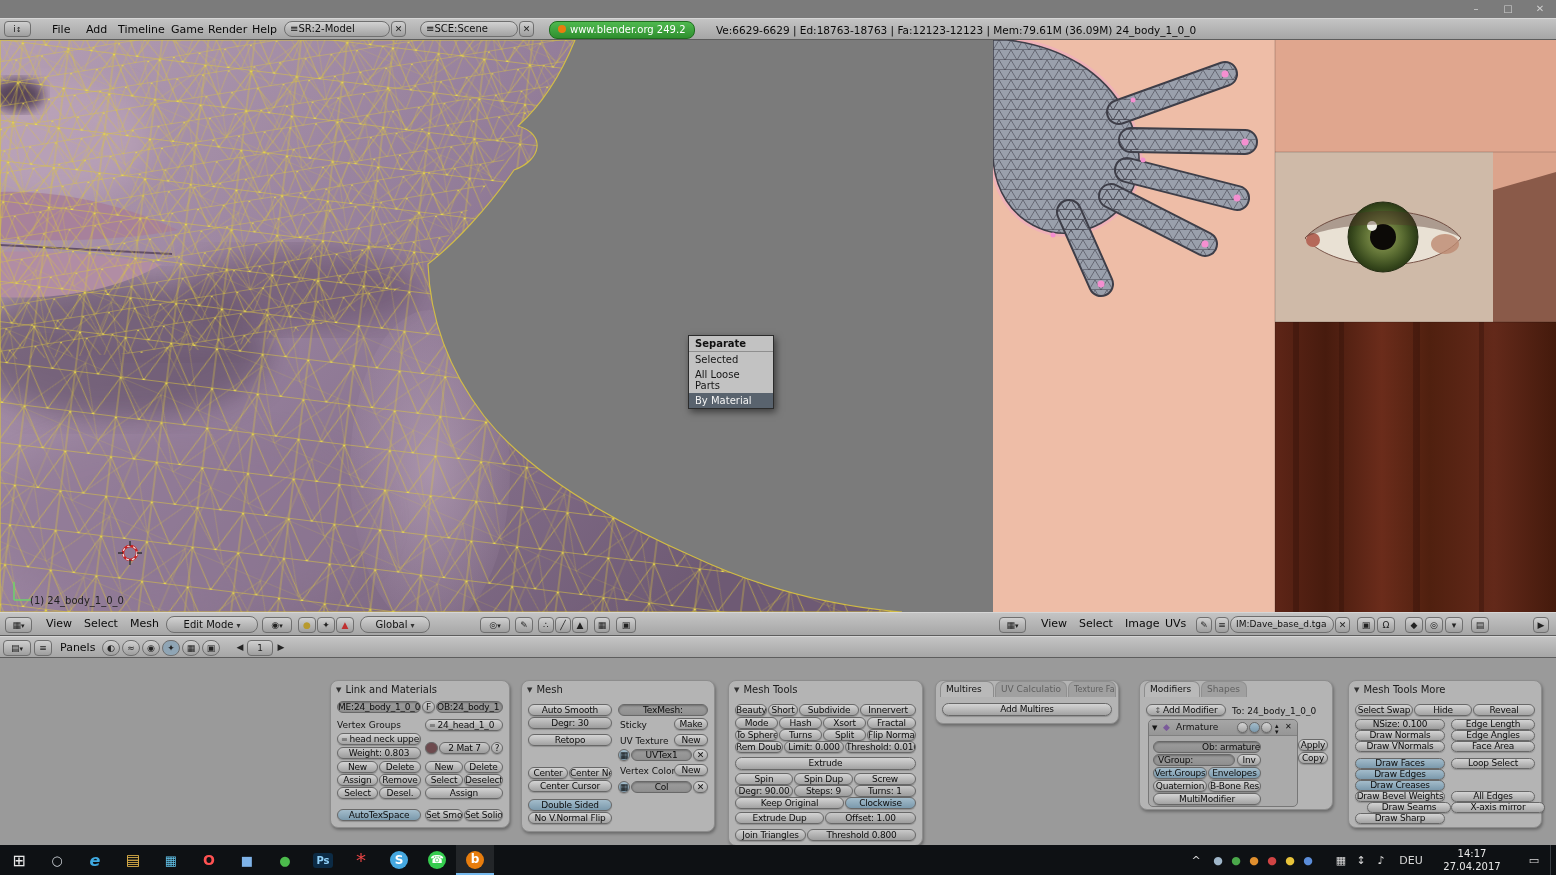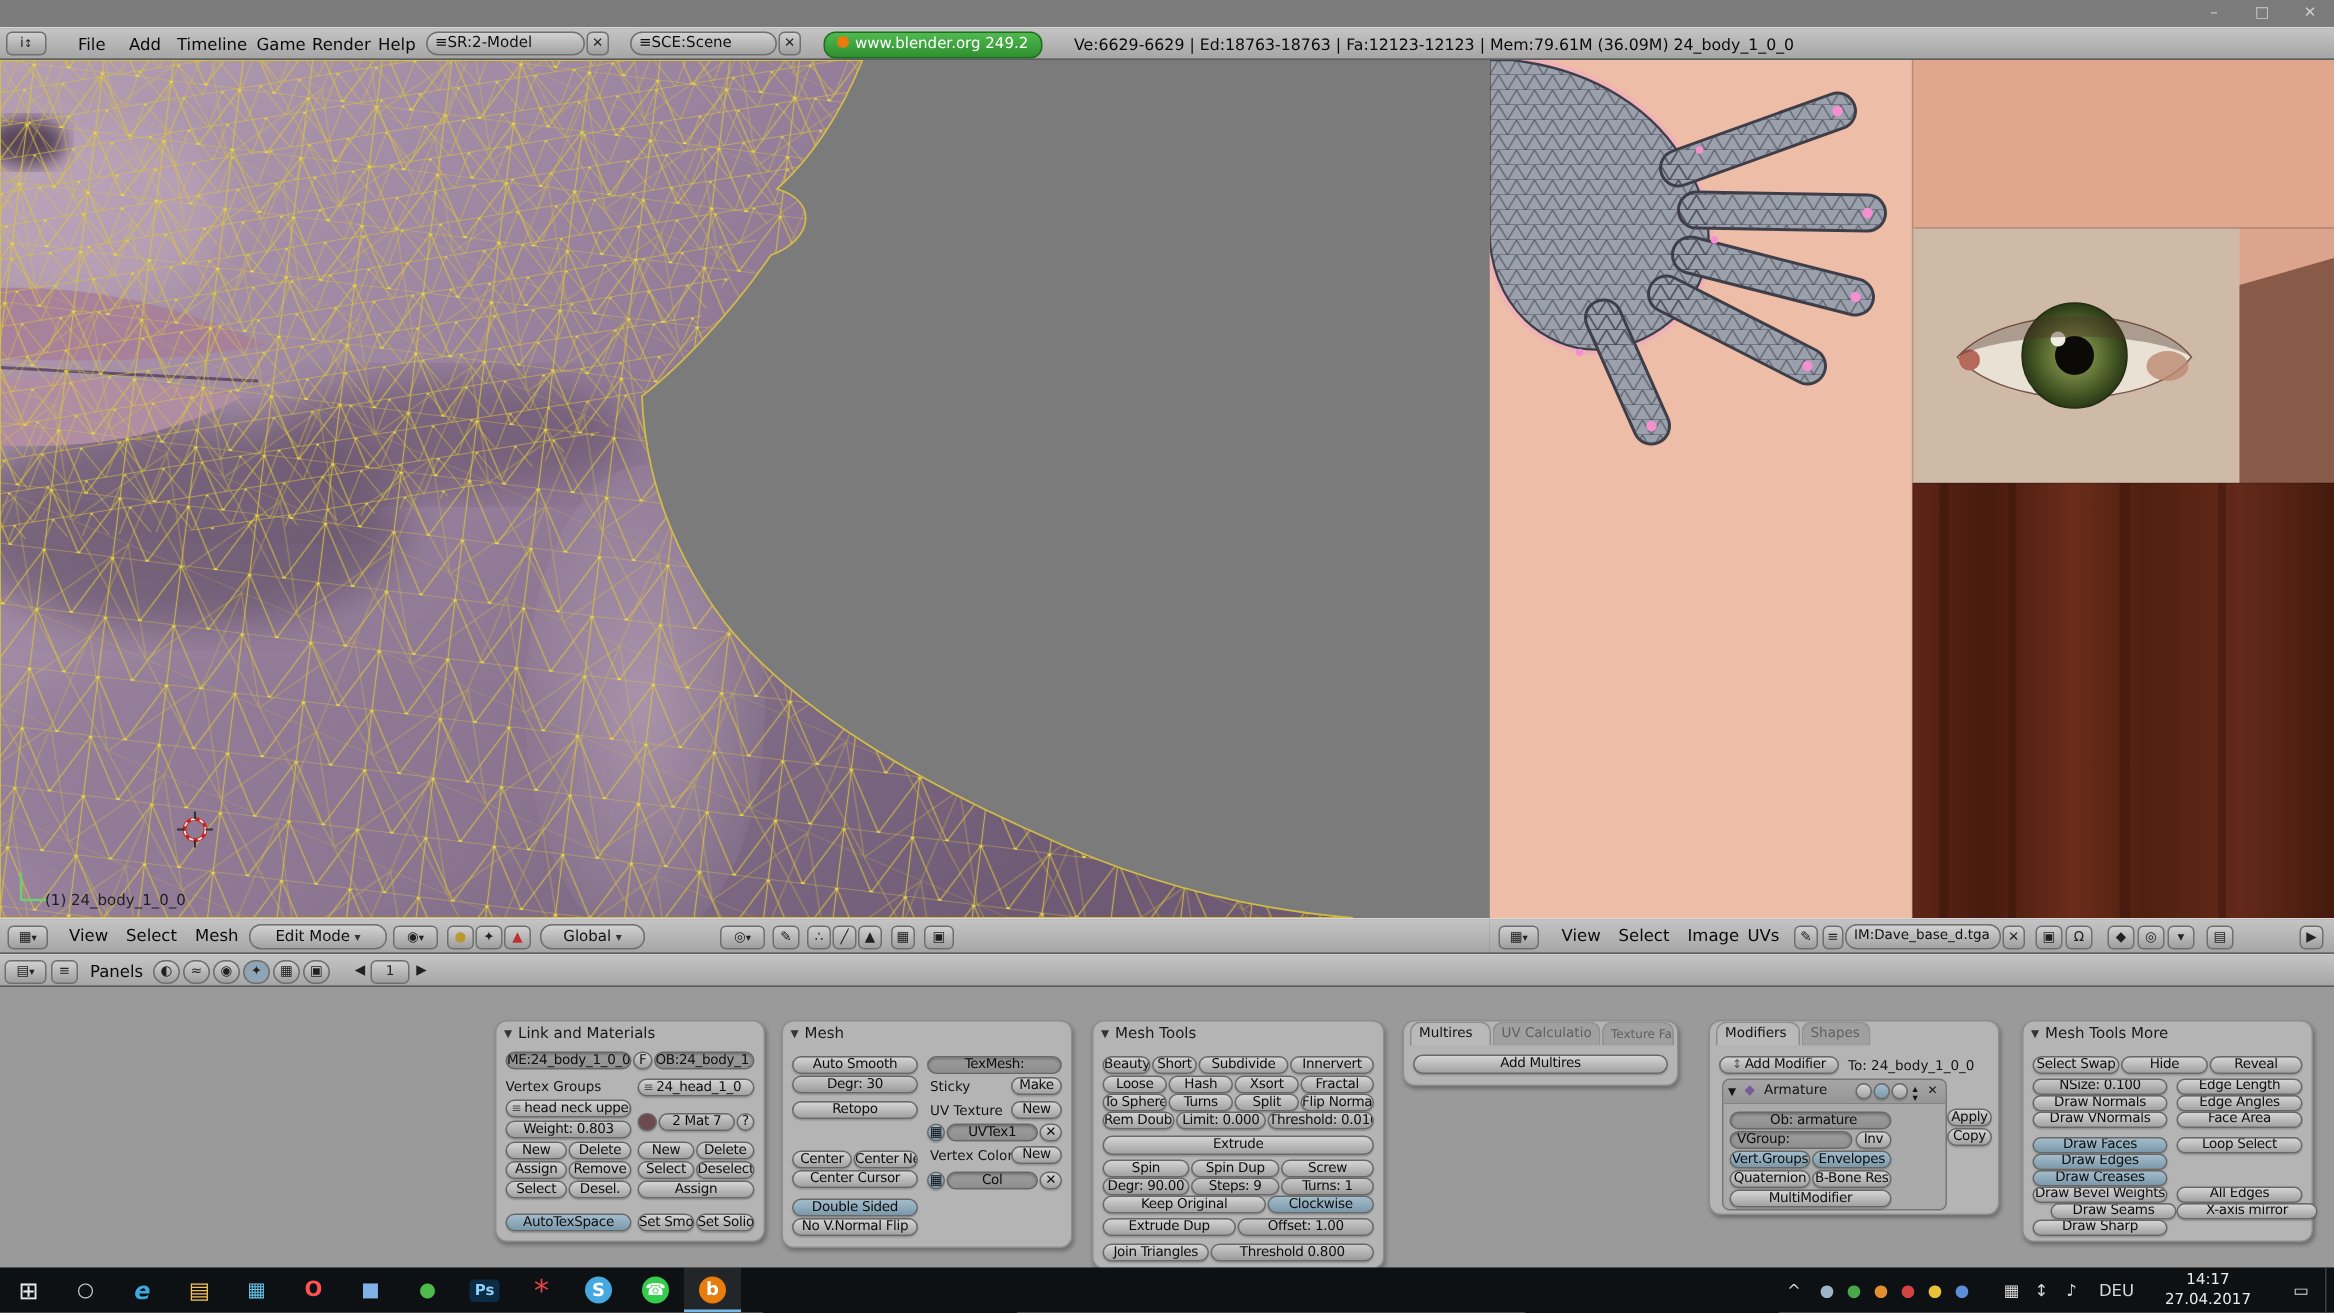--- a/index.html
+++ b/index.html
@@ -155,20 +155,26 @@
         <circle cx="130" cy="513" r="7" fill="none" stroke="#eeeeee" stroke-width="1.2" stroke-dasharray="3 3"></circle>
         <path d="M130,501 V506 M130,520 V525 M118,513 H123 M137,513 H142" stroke="#333" stroke-width="1.4"></path>
       </g>
       <g stroke-width="1.6">
         <path d="M14,560 V542" stroke="#6fcf6f"></path>
         <path d="M14,560 H32" stroke="#6fcf6f"></path>
       </g>
     </svg>
 
     
+    <div class="pop" style="left:688px;top:295px">
+      <div class="tt">Separate</div>
+      <div class="it">Selected</div>
+      <div class="it">All Loose Parts</div>
+      <div class="it hl">By Material</div>
+    </div>
 
     <div class="vplabel" style="left:30px;top:555px">(1) 24_body_1_0_0</div>
   </div>
 
   <div class="abs" style="left:993px;top:40px;width:563px;height:572px;overflow:hidden">
     <svg width="563" height="572" viewBox="0 0 563 572">
       <defs>
         <pattern id="hmesh" width="12" height="10" patternUnits="userSpaceOnUse">
           <path d="M0 10 L6 0 L12 10 Z M0 10 H12" fill="none" stroke="#3c3c46" stroke-width="0.7" opacity="0.8"></path>
         </pattern>
@@ -376,21 +382,21 @@
       <div class="b fld" style="left:109px;top:100px;width:61px">Col</div>
       <div class="b" style="left:171px;top:100px;width:15px">✕</div>
     </div>
 
     <div class="panel" style="left:728px;top:22px;width:193px;height:164px">
       <div class="ph" style="left:5px;top:1px"><span class="tri">▼</span><span>Mesh Tools</span></div>
       <div class="b" style="left:6px;top:23px;width:32px">Beauty</div>
       <div class="b" style="left:39px;top:23px;width:30px">Short</div>
       <div class="b" style="left:70px;top:23px;width:60px">Subdivide</div>
       <div class="b" style="left:131px;top:23px;width:56px">Innervert</div>
-      <div class="b" style="left:6px;top:36px;width:43px">Loose</div>
+      <div class="b" style="left:6px;top:36px;width:43px">Mode</div>
       <div class="b" style="left:50px;top:36px;width:43px">Hash</div>
       <div class="b" style="left:94px;top:36px;width:43px">Xsort</div>
       <div class="b" style="left:138px;top:36px;width:49px">Fractal</div>
       <div class="b" style="left:6px;top:48px;width:43px">To Sphere</div>
       <div class="b" style="left:50px;top:48px;width:43px">Turns</div>
       <div class="b" style="left:94px;top:48px;width:43px">Split</div>
       <div class="b" style="left:138px;top:48px;width:49px">Flip Normals</div>
       <div class="b" style="left:6px;top:60px;width:48px">Rem Double</div>
       <div class="b num" style="left:55px;top:60px;width:60px">Limit: 0.000</div>
       <div class="b num" style="left:116px;top:60px;width:71px">Threshold: 0.010</div>
@@ -425,21 +431,21 @@
         <div class="modhdr"></div>
         <span class="lbl" style="left:3px;top:2px;font-size:7px">▼</span>
         <span class="lbl" style="left:14px;top:1px;color:#7a5a9a">◆</span>
         <span class="lbl" style="left:27px;top:1px">Armature</span>
         <span class="b" style="left:88px;top:2px;width:11px;height:11px"></span>
         <span class="b on" style="left:100px;top:2px;width:11px;height:11px"></span>
         <span class="b" style="left:112px;top:2px;width:11px;height:11px"></span>
         <span class="lbl" style="left:126px;top:0px;font-size:7px">▴</span>
         <span class="lbl" style="left:126px;top:6px;font-size:7px">▾</span>
         <span class="lbl" style="left:136px;top:1px;font-size:8px">✕</span>
-        <div class="b fld" style="left:4px;top:21px;width:108px;text-align:center;padding-left:4px">Ob: armature</div>
+        <div class="b fld" style="left:4px;top:21px;width:108px;text-align:right;padding-left:4px">Ob: armature</div>
         <div class="b fld" style="left:4px;top:34px;width:82px;text-align:left;padding-left:4px">VGroup:</div>
         <div class="b" style="left:88px;top:34px;width:24px">Inv</div>
         <div class="b on" style="left:4px;top:47px;width:54px">Vert.Groups</div>
         <div class="b on" style="left:59px;top:47px;width:53px">Envelopes</div>
         <div class="b" style="left:4px;top:60px;width:54px">Quaternion</div>
         <div class="b" style="left:59px;top:60px;width:53px">B-Bone Res</div>
         <div class="b" style="left:4px;top:73px;width:108px">MultiModifier</div>
       </div>
       <div class="b" style="left:158px;top:58px;width:30px">Apply</div>
       <div class="b" style="left:158px;top:71px;width:30px">Copy</div>

